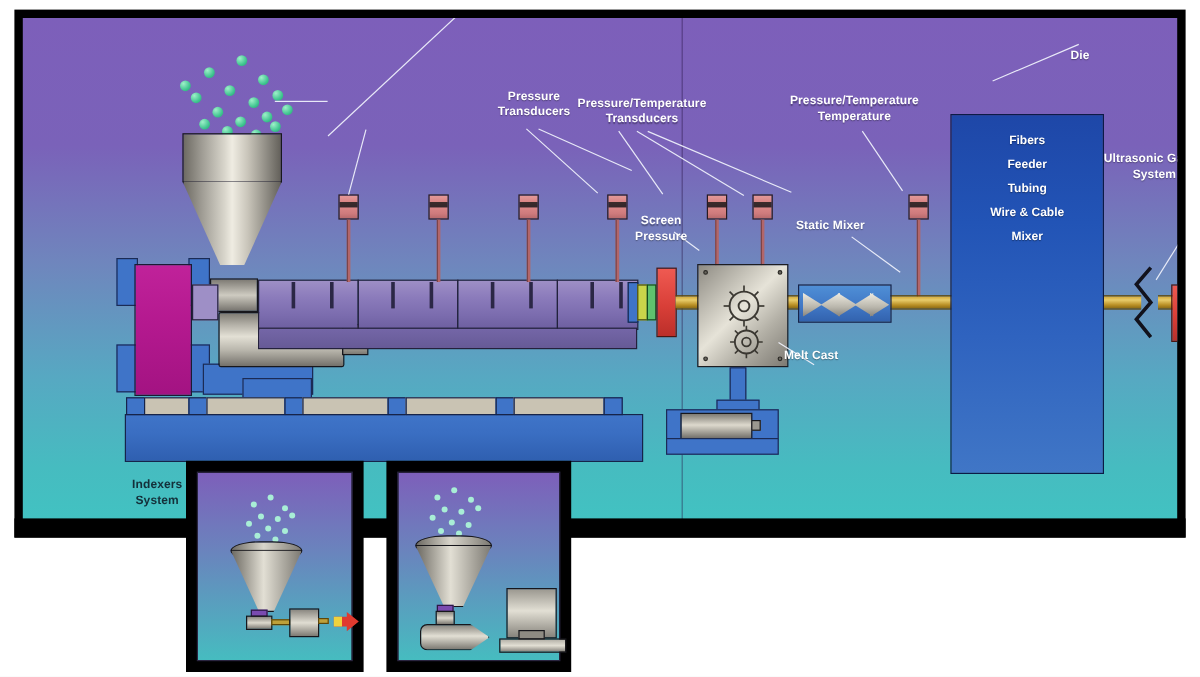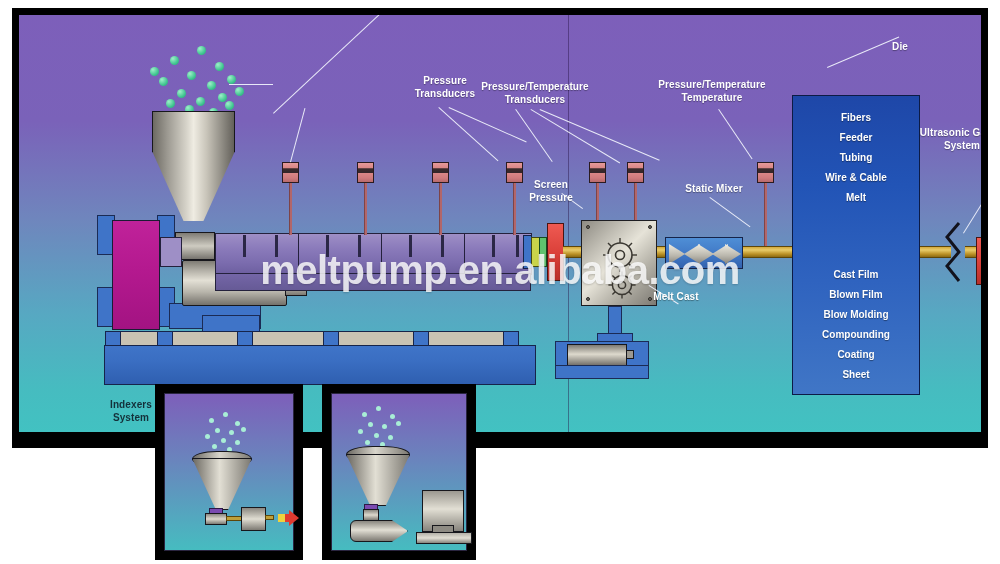--- a/index.html
+++ b/index.html
@@ -351,29 +351,21 @@
         <div class="mix-el mix-l" style="left:46px;"></div>
         <div class="mix-el mix-r" style="left:59px;"></div>
       </div>
 
       <div id="die-box">
         <div class="die-group">
           <div class="die-item">Fibers</div>
           <div class="die-item">Feeder</div>
           <div class="die-item">Tubing</div>
           <div class="die-item">Wire &amp; Cable</div>
-          <div class="die-item">Melt</div>
-        </div>
-        <div class="die-group">
-          <div class="die-item">Cast Film</div>
-          <div class="die-item">Blown Film</div>
-          <div class="die-item">Blow Molding</div>
-          <div class="die-item">Compounding</div>
-          <div class="die-item">Coating</div>
-          <div class="die-item">Sheet</div>
+          <div class="die-item">Mixer</div>
         </div>
       </div>
 
       <svg style="position:absolute;left:924px;top:206px;" width="22" height="62" viewBox="0 0 22 62">
         <polyline points="16,2 4,16 16,31 4,45 16,60" fill="none" stroke="#12121c" stroke-width="3"></polyline>
       </svg>
       <div id="usg-block"></div>
 
       <div>
         <div class="leader" style="left:210px;top:69px;width:44px;"></div>
@@ -406,21 +398,21 @@
       <div class="lbl" style="left:633px;top:64px;width:120px;">
         <div>Pressure/Temperature</div>
         <div>Temperature</div>
       </div>
 
       <div class="lbl" style="left:500px;top:164px;width:64px;">
         <div>Screen</div>
         <div>Pressure</div>
       </div>
 
-      <div class="lbl" style="left:656px;top:168px;width:78px;">Static Mixer</div>
+      <div class="lbl" style="left:634px;top:168px;width:78px;">Static Mixer</div>
 
       <div class="lbl" style="left:626px;top:276px;width:62px;">Melt Cast</div>
 
       <div class="lbl" style="left:866px;top:26px;width:30px;">Die</div>
 
       <div class="lbl" style="left:896px;top:112px;width:94px;">
         <div>Ultrasonic Gauge</div>
         <div>System</div>
       </div>
 
@@ -482,15 +474,14 @@
                   background:linear-gradient(to bottom,#8a8780,#e2dfd4 45%,#7d7a73);
                   clip-path:polygon(0 0,72% 0,100% 50%,72% 100%,0 100%);border-radius:6px 0 0 6px;"></div>
       <div style="position:absolute;left:90px;top:96px;width:42px;height:42px;border:1px solid #17171c;
                   background:linear-gradient(to bottom,#9b9890,#e2dfd4 45%,#86837c);"></div>
       <div style="position:absolute;left:100px;top:131px;width:22px;height:8px;background:#8e8b83;border:1px solid #17171c;"></div>
       <div style="position:absolute;left:84px;top:138px;width:56px;height:12px;border:1px solid #17171c;
                   background:linear-gradient(to bottom,#b4b1a8,#e2dfd4,#86837c);"></div>
     </div>
   </div>
 
-  <div id="wm">meltpump.en.alibaba.com</div>
 
 </div>
 
 </body></html>

